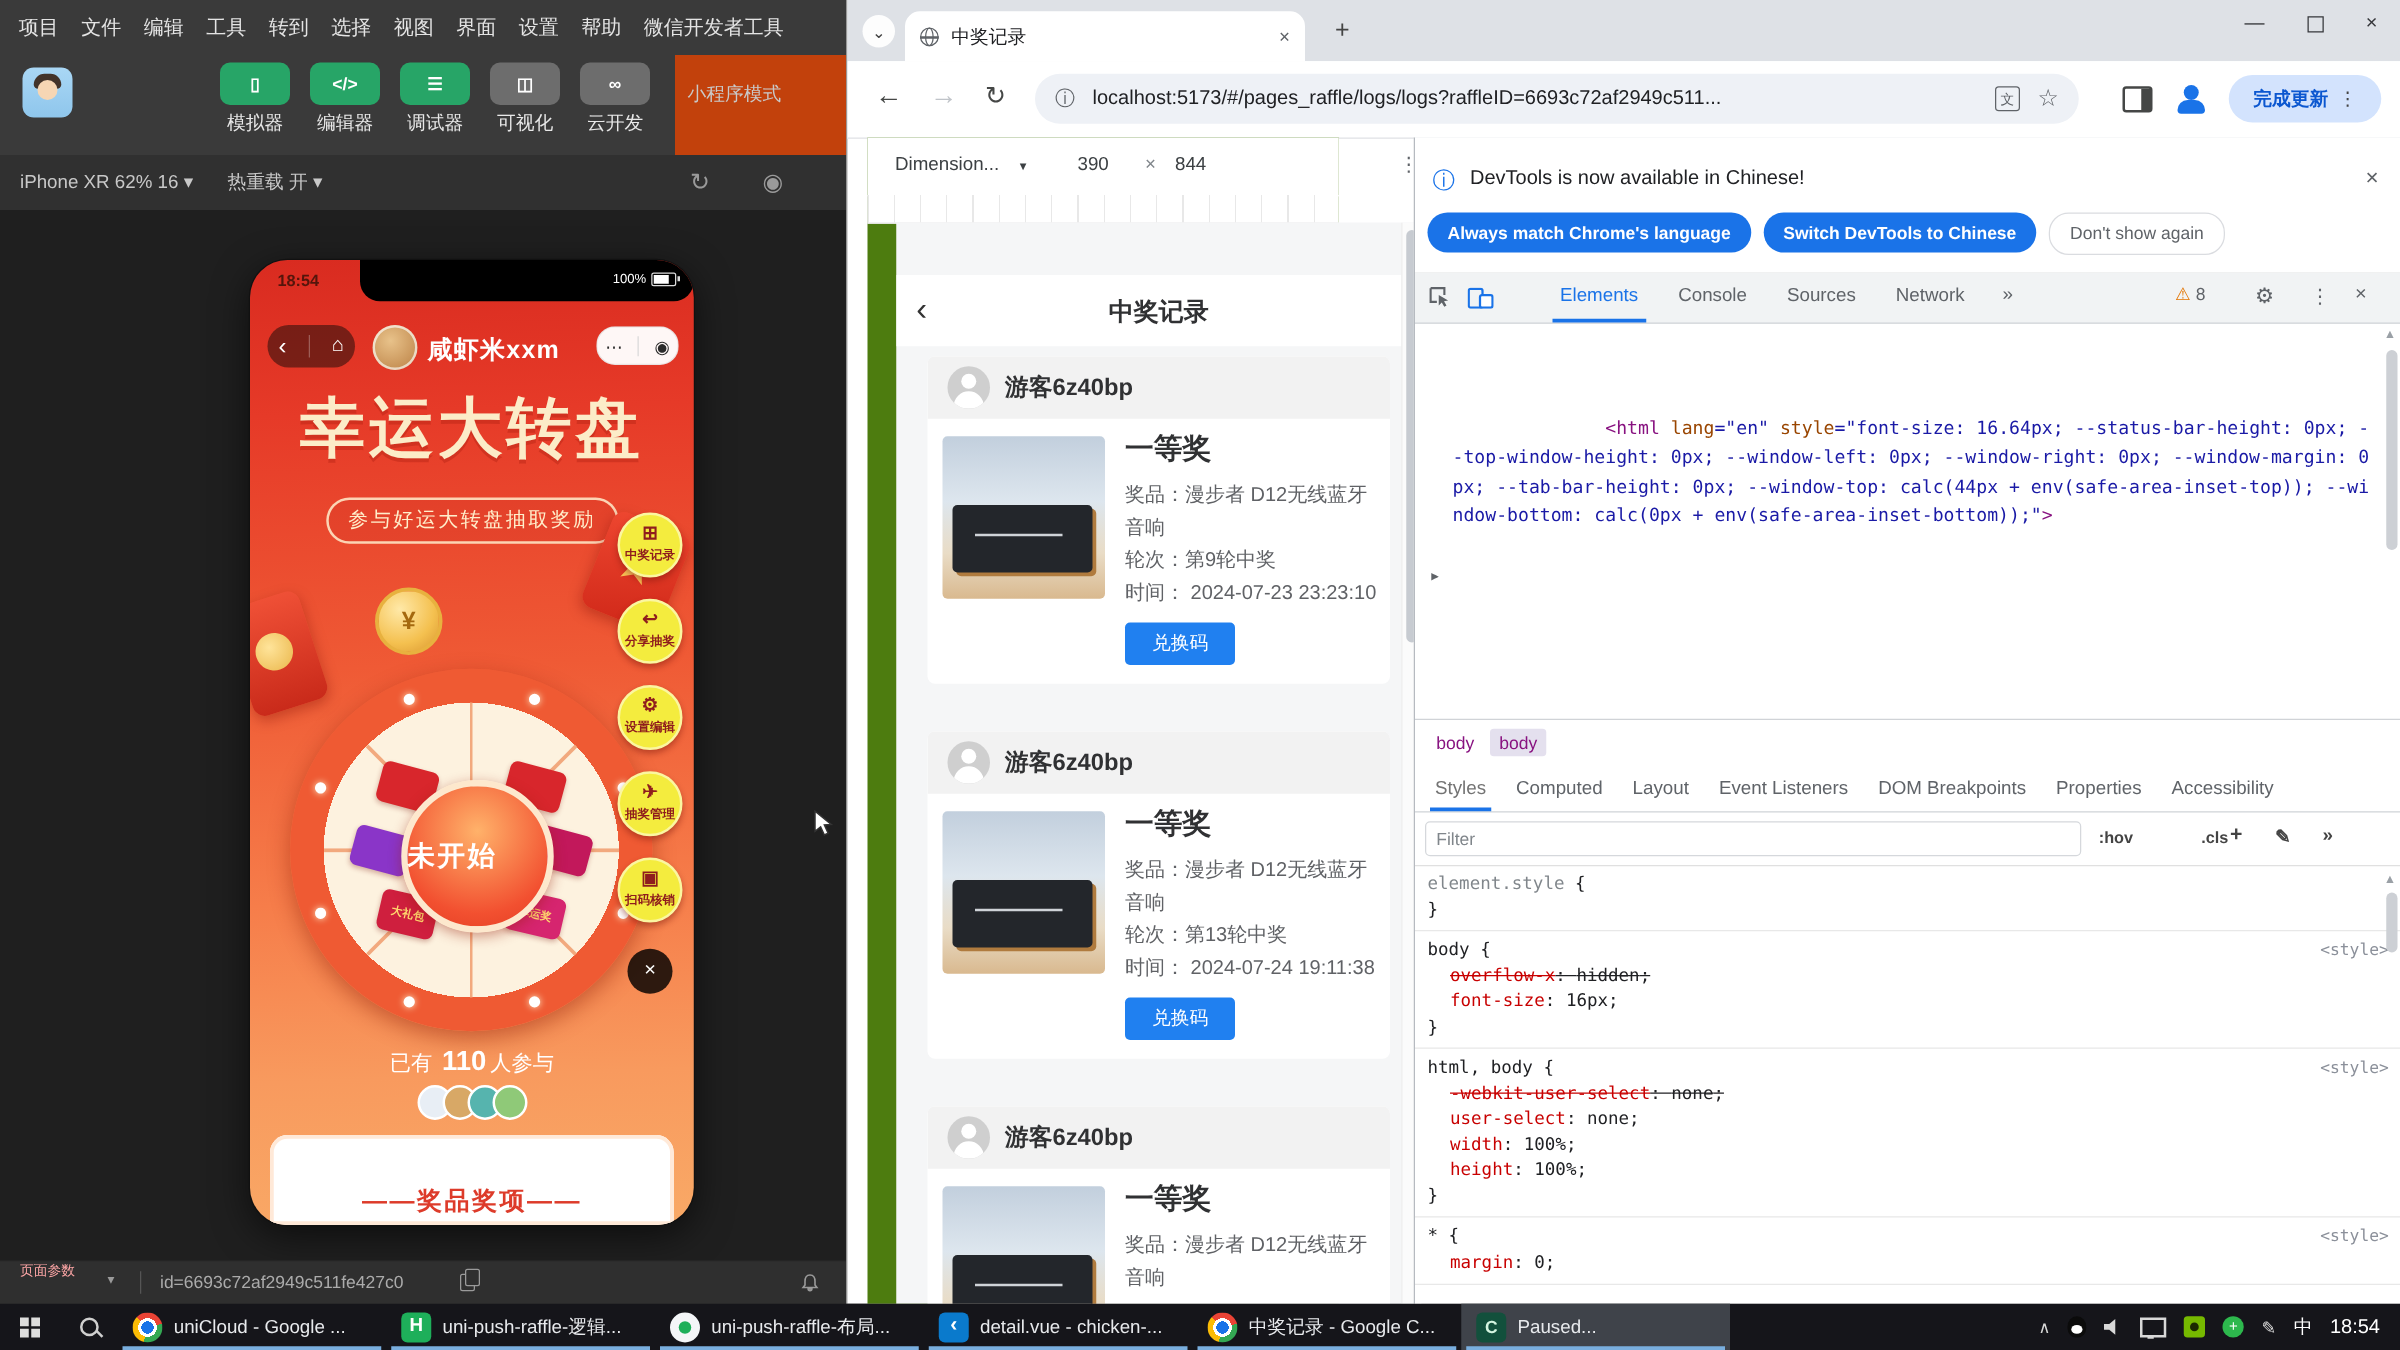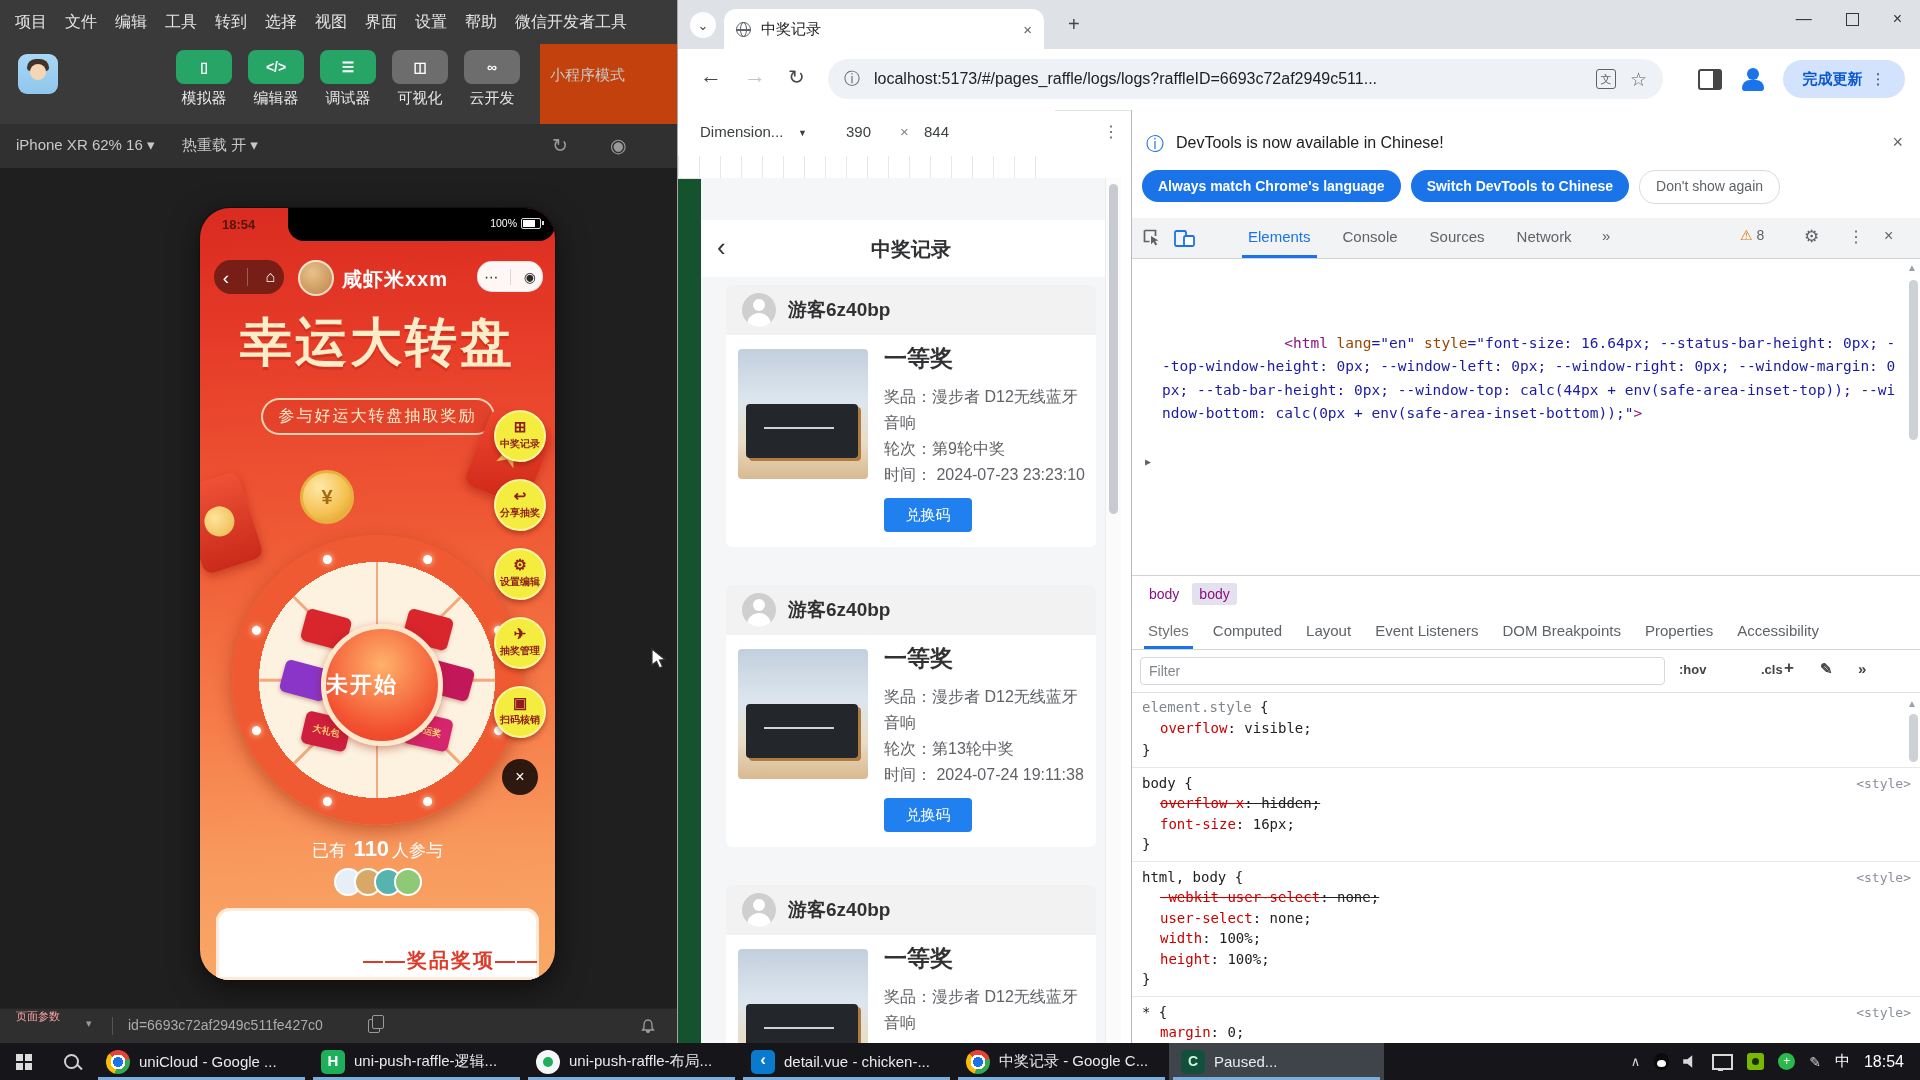--- a/index.html
+++ b/index.html
@@ -74,21 +74,21 @@
   .sb{position:relative;width:52px;height:52px;border-radius:50%;background:#f4ec3e;border:2px solid #fbf6a0;box-shadow:0 3px 5px rgba(120,20,10,.45);margin-bottom:17px;text-align:center;box-sizing:border-box;}
   .sb .g{display:block;color:#8f1d1d;font-size:15px;line-height:1;margin-top:7px;font-weight:bold;}
   .sb .l{display:block;color:#8f1d1d;font-size:10px;font-weight:bold;margin-top:3px;letter-spacing:0;white-space:nowrap;}
   .ph-close{position:absolute;left:302px;top:551px;width:36px;height:36px;border-radius:50%;background:rgba(0,0,0,.82);color:#fff;font-size:16px;display:flex;align-items:center;justify-content:center;}
   .joined{position:absolute;left:0;top:628px;width:100%;text-align:center;color:#fff;font-size:17px;}
   .joined b{font-size:22px;padding:0 3px;}
   .avrow{position:absolute;left:0;top:660px;width:100%;display:flex;justify-content:center;}
   .avrow span{width:24px;height:24px;border-radius:50%;border:2px solid #fff;margin:0 -4px;}
   .av1{background:#e8eef5;} .av2{background:#d8a866;} .av3{background:#56b4ae;} .av4{background:#8fc978;}
   .prizecard{position:absolute;left:16px;top:700px;width:323px;height:72px;background:#fff;border-radius:14px 14px 0 0;box-shadow:inset 0 0 0 3px #ffe9d8;}
-  .prizecard span{position:absolute;left:0;bottom:6px;width:100%;text-align:right;color:#dd3b2a;font-size:20px;font-weight:bold;letter-spacing:2px;}
+  .prizecard span{position:absolute;left:0;bottom:6px;width:100%;text-align:center;color:#dd3b2a;font-size:20px;font-weight:bold;letter-spacing:2px;}
   #cursor{position:absolute;left:650px;top:480px;}
   
   #cr{position:absolute;left:677px;top:0;width:1243px;height:1043px;background:#fff;border-left:1px solid rgba(0,0,0,.35);box-sizing:border-box;}
   .cr-tabs{position:absolute;left:0;top:0;width:100%;height:49px;background:#dee1e6;}
   .tab-chev{position:absolute;left:12px;top:12px;width:26px;height:26px;border-radius:50%;background:#fdfdfd;color:#444;display:flex;align-items:center;justify-content:center;font-size:13px;}
   .tab{position:absolute;left:46px;top:9px;width:320px;height:40px;background:#fff;border-radius:12px 12px 0 0;display:flex;align-items:center;padding:0 12px;box-sizing:border-box;}
   .globe{width:13px;height:13px;border:1.5px solid #5f6368;border-radius:50%;position:relative;flex:none;}
   .globe::before{content:"";position:absolute;left:-1px;right:-1px;top:50%;height:1.5px;background:#5f6368;}
   .globe::after{content:"";position:absolute;left:50%;top:-1px;bottom:-1px;width:7px;margin-left:-3.5px;border:1.5px solid #5f6368;border-radius:50%;box-sizing:border-box;}
   .tab .ttl{margin-left:10px;font-size:15px;color:#202124;flex:1;}
@@ -109,21 +109,21 @@
   .sidepanel{position:absolute;left:1020px;top:20px;width:20px;height:17px;border:2px solid #454746;border-radius:3px;}
   .sidepanel::after{content:"";position:absolute;right:0;top:0;bottom:0;width:7px;background:#454746;}
   .cravatar{position:absolute;left:1062px;top:17px;width:26px;height:26px;border-radius:50%;position:absolute;}
   .cravatar::before{content:"";position:absolute;left:7px;top:2px;width:12px;height:12px;border-radius:50%;background:#1a73e8;}
   .cravatar::after{content:"";position:absolute;left:2px;top:14px;width:22px;height:11px;border-radius:11px 11px 4px 4px;background:#1a73e8;}
   .updpill{position:absolute;left:1105px;top:11px;width:122px;height:38px;border-radius:19px;background:#d3e3fd;display:flex;align-items:center;justify-content:center;gap:8px;}
   .updpill .t{color:#0b57d0;font-size:15px;font-weight:bold;}
   .updpill .m{color:#444;font-size:15px;}
   .cr-content{position:absolute;left:0;top:110px;width:100%;height:933px;}
   
-  .dev-area{position:absolute;left:0;top:0;width:377px;height:933px;background:#14532d;}
+  .dev-area{position:absolute;left:16px;top:0;width:377px;height:933px;background:#4d7c0f;}
   .dbar{position:absolute;left:0;top:0;width:100%;height:46px;background:#fff;border-bottom:1px solid #ebebeb;}
   .dbar .dim{position:absolute;left:22px;top:13px;color:#3c4043;font-size:15px;}
   .dbar .dc{position:absolute;left:120px;top:18px;color:#3c4043;font-size:9px;}
   .dbar .w{position:absolute;left:168px;top:13px;color:#3c4043;font-size:15px;}
   .dbar .x{position:absolute;left:222px;top:13px;color:#80868b;font-size:15px;}
   .dbar .h{position:absolute;left:246px;top:13px;color:#3c4043;font-size:15px;}
   .dbar .mv{position:absolute;left:425px;top:12px;color:#5f6368;font-size:16px;}
   .ruler{position:absolute;left:0;top:46px;width:100%;height:22px;background:#fff;border-bottom:1px solid #e6e6e6;
          background-image:repeating-linear-gradient(90deg,#e8e8e8 0 1px,transparent 1px 21px);}
   .vp{position:absolute;left:23px;top:68px;width:420px;height:865px;background:#f5f6f7;overflow:hidden;}
@@ -608,27 +608,20 @@
           <span class="fico f2">.cls</span>
           <span class="fico f3">+</span>
           <span class="fico f4">✎</span>
           <span class="fico f5">»</span>
         </div>
         <div class="dt-styles">
 
             <div class="rule">
               <span class="origin"></span>
               <div><span class="sel gray">element.style</span><span class="sel"> {</span></div>
-              <div>
-
-                  <div class="prop expand">
-                    <span class="pname">overflow</span><span class="pn2">: </span><span class="marker"></span><span class="pvalue">visible</span><span class="pn2">;</span>
-                  </div>
-
-              </div>
               <div class="sel">}</div>
             </div>
 
             <div class="rule">
               <span class="origin">&lt;style&gt;</span>
               <div><span class="sel">body</span><span class="sel"> {</span></div>
               <div>
 
                   <div class="prop struck">
                     <span class="pname">overflow-x</span><span class="pn2">: </span><span class="pvalue">hidden</span><span class="pn2">;</span>

